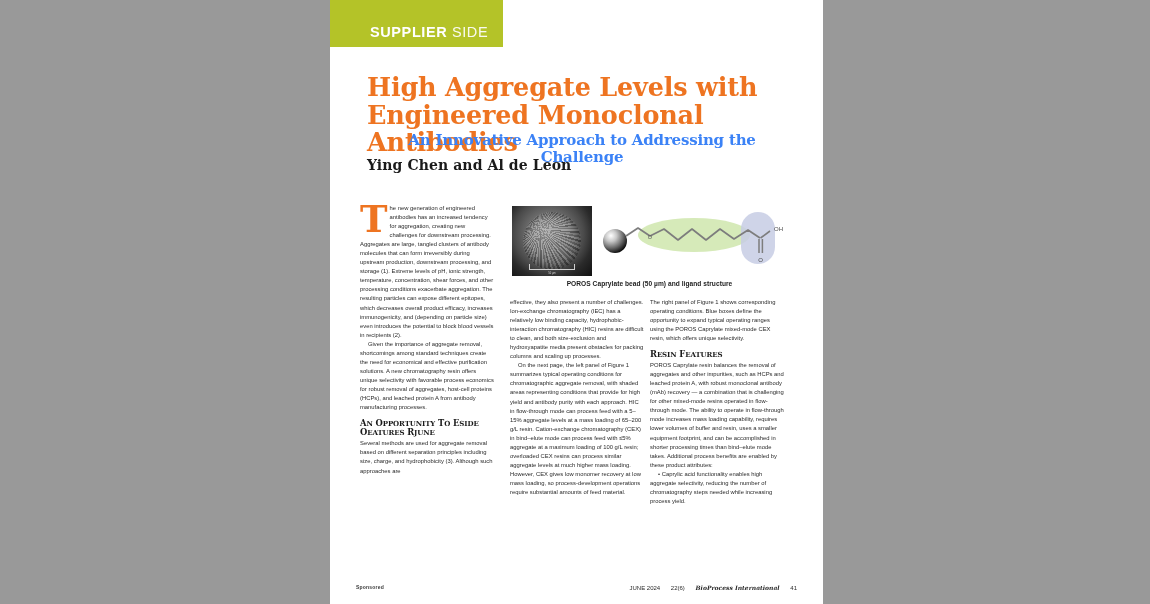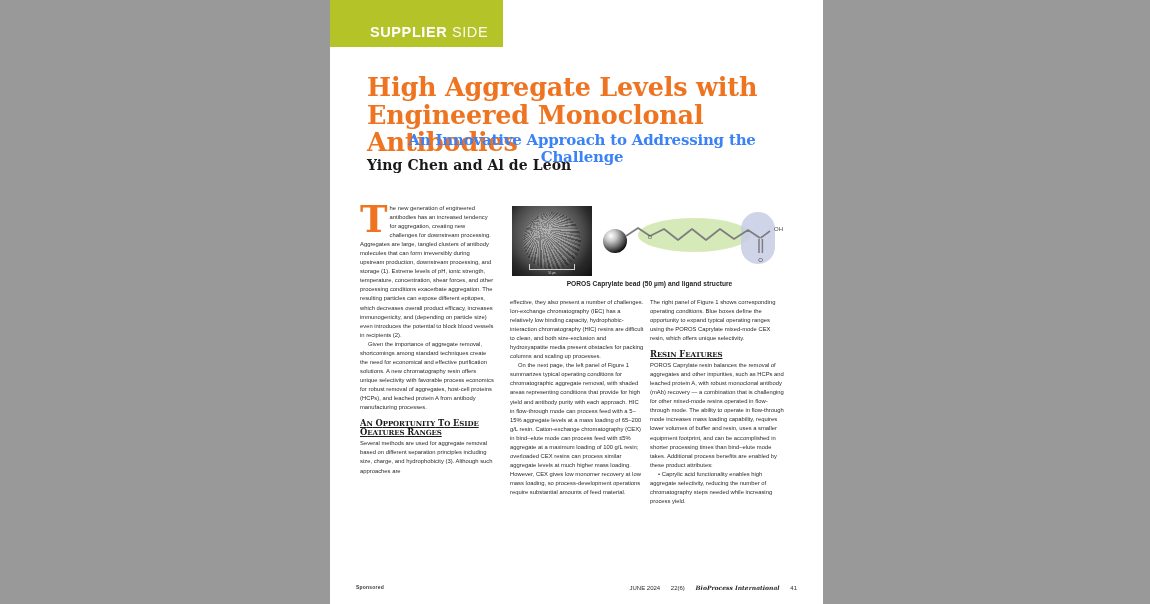--- a/index.html
+++ b/index.html
@@ -124,21 +124,20 @@
     margin: 1px 2px 0 0;
   }
   .sechead {
     font-family: "DejaVu Serif", serif;
     font-weight: bold;
     font-size: 8.4px;
     line-height: 1.12;
     color: #1a1a1a;
     margin: 7px 0 1.5px 0;
     letter-spacing: -0.1px;
-    text-decoration: underline;
   }
   .sechead .sm { font-size: 7px; }
 
   
   .footer { position: absolute; left: 26px; right: 26px; bottom: 10px; height: 10px; }
   .foot-left {
     position: absolute; left: 0; top: 0;
     font-size: 5px; font-weight: bold; color: #3a3a3a; letter-spacing: 0.2px;
   }
   .foot-right {
@@ -196,21 +195,21 @@
         </div>
       </div>
       <div class="fig-caption">POROS Caprylate bead (50 µm) and ligand structure</div>
     </div>
 
     <div class="cols">
 
       <div class="col c1">
         <p><span class="dropcap">T</span><span>he new generation of engineered antibodies has an increased tendency for aggregation, creating new challenges for downstream processing. Aggregates are large, tangled clusters of antibody molecules that can form irreversibly during upstream production, downstream processing, and storage (1). Extreme levels of pH, ionic strength, temperature, concentration, shear forces, and other processing conditions exacerbate aggregation. The resulting particles can expose different epitopes, which decreases overall product efficacy, increases immunogenicity, and (depending on particle size) even introduces the potential to block blood vessels in recipients (2).</span></p>
         <p class="indent">Given the importance of aggregate removal, shortcomings among standard techniques create the need for economical and effective purification solutions. A new chromatography resin offers unique selectivity with favorable process economics for robust removal of aggregates, host-cell proteins (HCPs), and leached protein A from antibody manufacturing processes.</p>
-        <div class="sechead">A<span class="sm">N</span> O<span class="sm">PPORTUNITY</span> T<span class="sm">O</span> E<span class="sm">SIDE</span> O<span class="sm">EATURES</span> R<span class="sm">ANGES</span></div>
+        <div class="sechead">A<span class="sm">N</span> O<span class="sm">PPORTUNITY</span> T<span class="sm">O</span> E<span class="sm">SIDE</span> O<span class="sm">EATURES</span> R<span class="sm">JUNE</span></div>
         <p>Several methods are used for aggregate removal based on different separation principles including size, charge, and hydrophobicity (3). Although such approaches are</p>
       </div>
 
       <div class="col c2">
         <p>effective, they also present a number of challenges. Ion-exchange chromatography (IEC) has a relatively low binding capacity, hydrophobic-interaction chromatography (HIC) resins are difficult to clean, and both size-exclusion and hydroxyapatite media present obstacles for packing columns and scaling up processes.</p>
         <p class="indent">On the next page, the left panel of Figure 1 summarizes typical operating conditions for chromatographic aggregate removal, with shaded areas representing conditions that provide for high yield and antibody purity with each approach. HIC in flow-through mode can process feed with a 5–15% aggregate levels at a mass loading of 65–200 g/L resin. Cation-exchange chromatography (CEX) in bind–elute mode can process feed with ≤5% aggregate at a maximum loading of 100 g/L resin; overloaded CEX resins can process similar aggregate levels at much higher mass loading. However, CEX gives low monomer recovery at low mass loading, so process-development operations require substantial amounts of feed material.</p>
       </div>
 
       <div class="col c3">
         <p>The right panel of Figure 1 shows corresponding operating conditions. Blue boxes define the opportunity to expand typical operating ranges using the POROS Caprylate mixed-mode CEX resin, which offers unique selectivity.</p>

